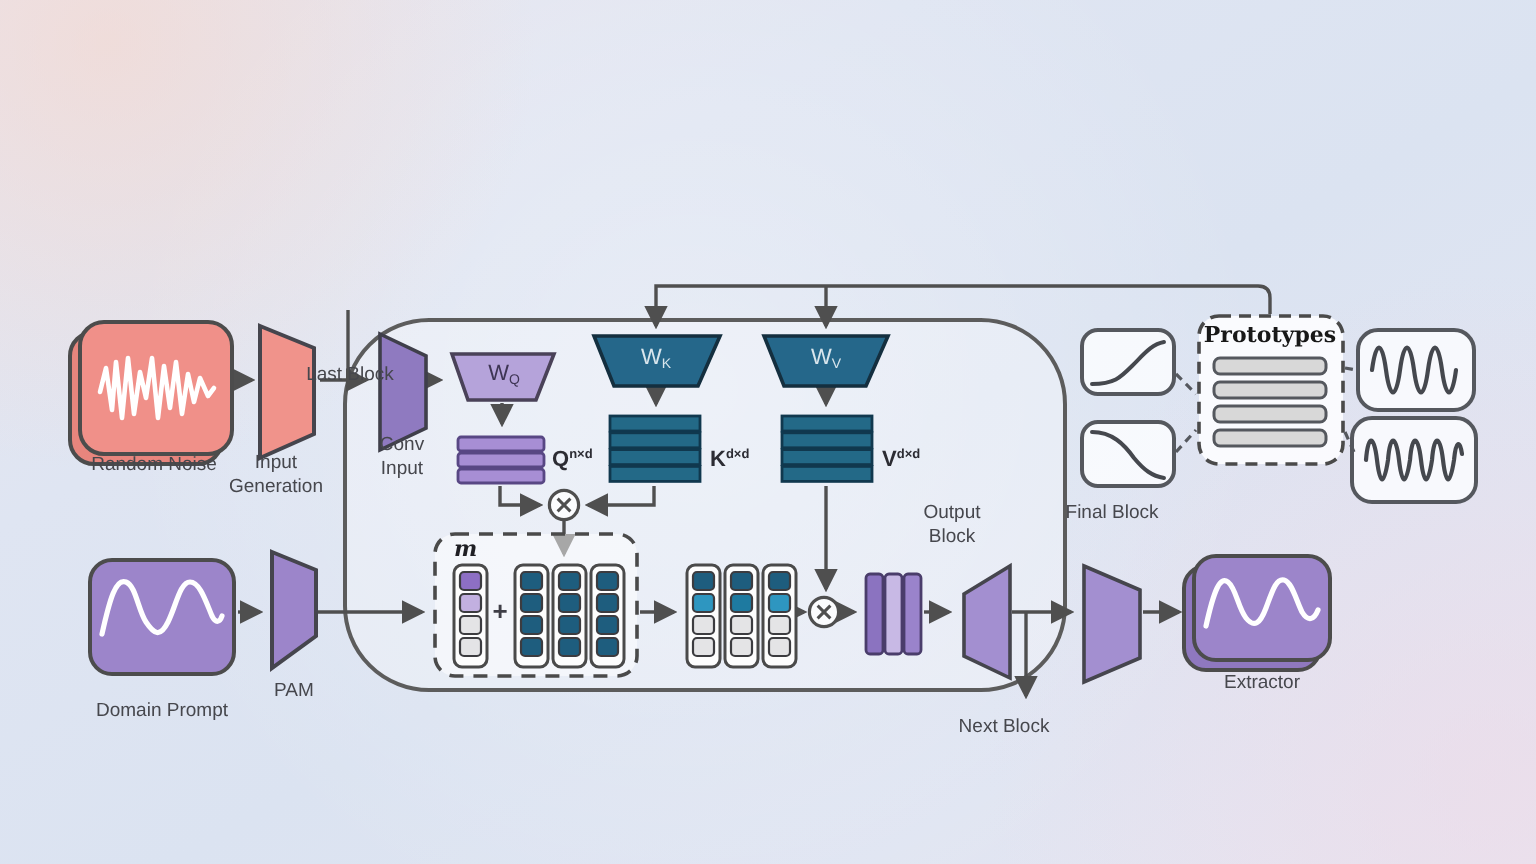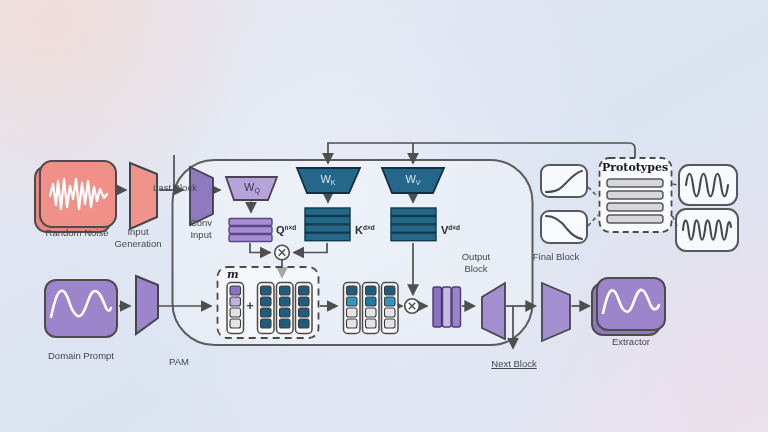--- a/index.html
+++ b/index.html
@@ -216,25 +216,25 @@
       <line x1="588" y1="226" x2="598" y2="215"></line>
       <line x1="672.5" y1="184" x2="678" y2="185"></line>
       <line x1="672.5" y1="216" x2="677" y2="226"></line>
     </g>
   </svg>
 
   <div class="lbl" style="left:148px;top:142px;width:54px;margin-top:40px;">Last Block</div>
   <div class="lbl" style="left:40px;top:227px;width:74px;">Random Noise</div>
   <div class="lbl" style="left:112px;top:226px;width:52px;">Input Generation</div>
   <div class="lbl" style="left:38px;top:350px;width:86px;">Domain Prompt</div>
-  <div class="lbl" style="left:130px;top:356px;width:34px;margin-left:32px;">PAM</div>
+  <div class="lbl" style="left:130px;top:340px;width:34px;">PAM</div>
   <div class="lbl" style="left:186px;top:217px;width:30px;">Conv Input</div>
   <div class="lbl" style="left:452px;top:251px;width:48px;">Output Block</div>
   <div class="lbl" style="left:532px;top:251px;width:48px;">Final Block</div>
-  <div class="lbl" style="left:486px;top:358px;width:56px;white-space:nowrap;text-decoration:underline;">Next Block</div>
+  <div class="lbl" style="left:474px;top:358px;width:56px;white-space:nowrap;">Next Block</div>
   <div class="lbl" style="left:595px;top:336px;width:72px;">Extractor</div>
   <div class="proto-lbl" style="left:601px;top:161px;width:68px;">Prototypes</div>
 
   <div class="w-lbl dark" style="left:236px;top:181px;width:32px;"><span>W</span><span class="sub">Q</span></div>
   <div class="w-lbl light" style="left:312px;top:173px;width:32px;"><span>W</span><span class="sub">K</span></div>
   <div class="w-lbl light" style="left:397px;top:173px;width:32px;"><span>W</span><span class="sub">V</span></div>
   <div class="mat-lbl" style="left:276px;top:224px;"><span>Q</span><span class="sup">n×d</span></div>
   <div class="mat-lbl" style="left:355px;top:224px;"><span>K</span><span class="sup">d×d</span></div>
   <div class="mat-lbl" style="left:441px;top:224px;"><span>V</span><span class="sup">d×d</span></div>
   <div class="m-lbl" style="left:227px;top:268px;">m</div>

